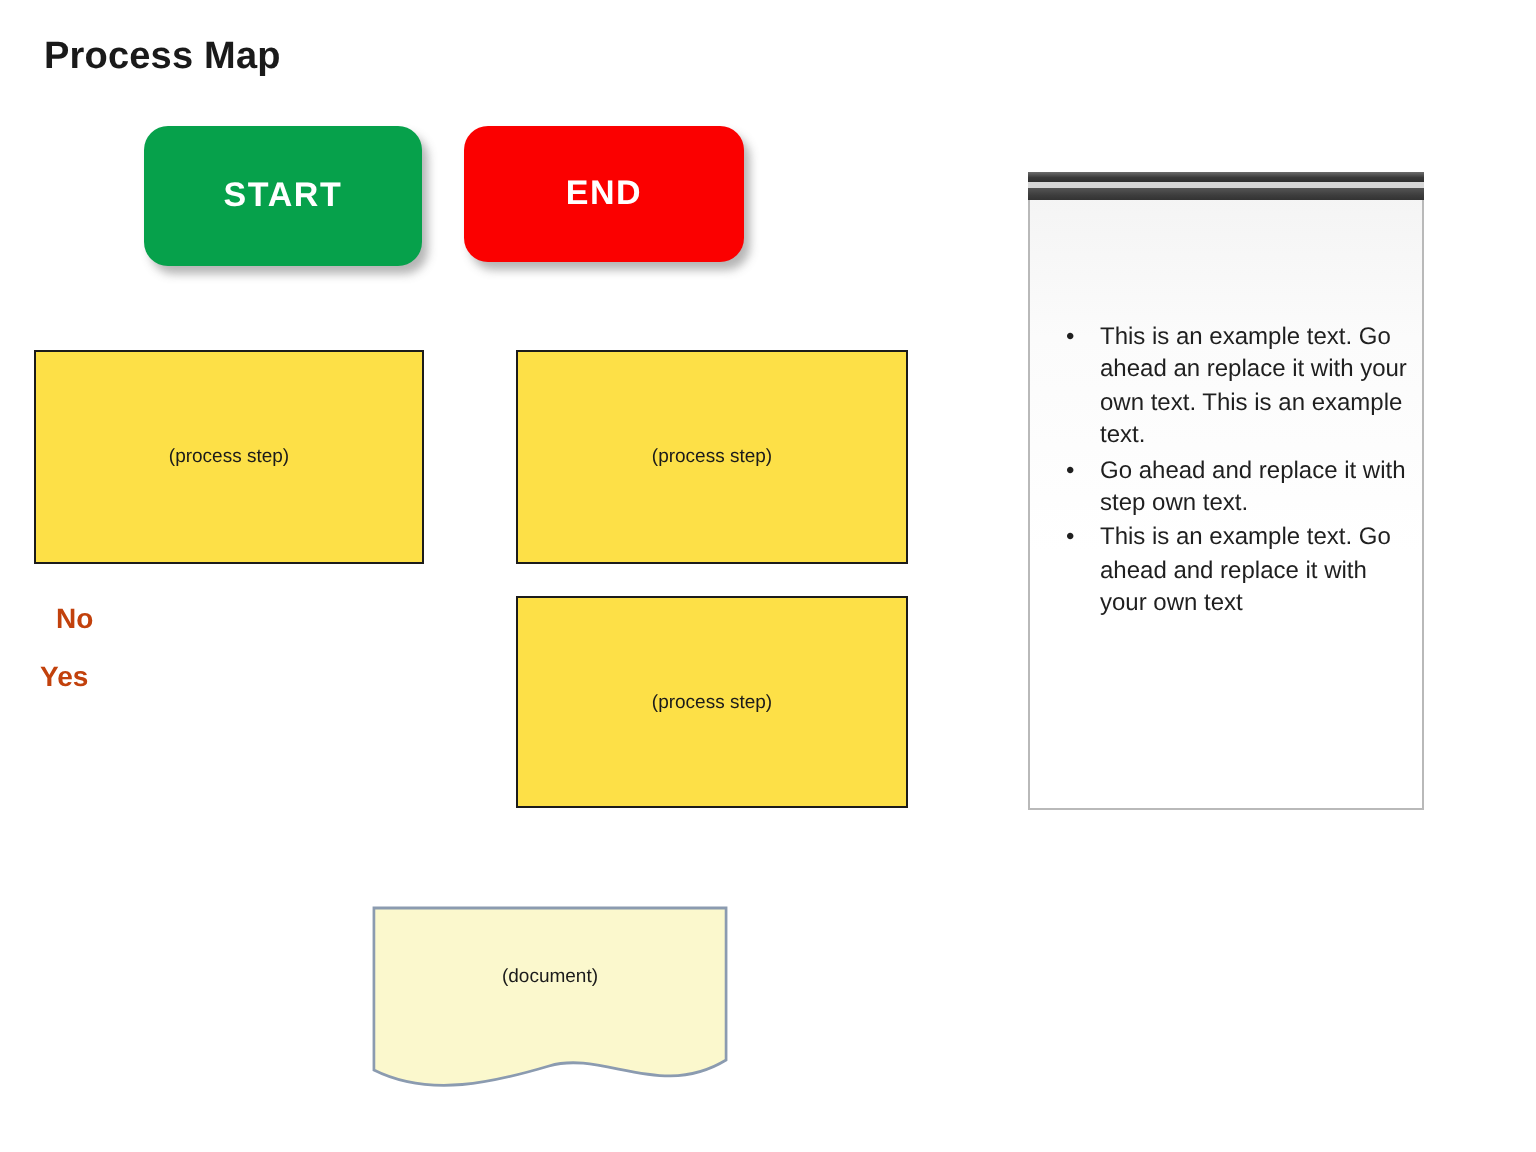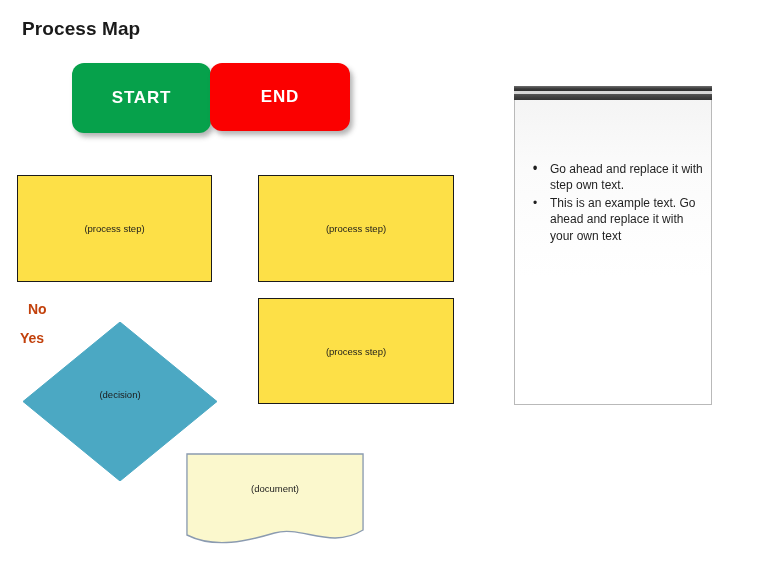--- a/index.html
+++ b/index.html
@@ -40,21 +40,21 @@
     letter-spacing: 0.8px;
     box-shadow: 3px 4px 5px rgba(90,90,90,0.45);
   }
   #btn-start {
     left: 72px;
     top: 63px;
     width: 139px;
     height: 70px;
   }
   #btn-end {
-    left: 210px;
+    left: 232px;
     top: 63px;
     width: 140px;
     height: 68px;
   }
 
   
   .process-step {
     position: absolute;
     background: #fde047;
     border: 1.5px solid #1b1b1b;
@@ -216,38 +216,33 @@
   </div>
 
   <div class="process-step" id="step-3">
     <span class="shape-label">(process step)</span>
   </div>
 
   <div class="branch-label" id="label-no">No</div>
 
   <div class="branch-label" id="label-yes">Yes</div>
 
-  <div id="decision">
-    <svg viewBox="0 0 194 159" preserveAspectRatio="none">
-      <polygon points="97,0 194,79.5 97,159 0,79.5" fill="#4ba8c3" stroke="#4ba8c3" stroke-width="1"></polygon>
-    </svg>
-    <span class="shape-label">(decision)</span>
-  </div>
 
   <div id="document-shape">
     <svg viewBox="0 0 185 97" preserveAspectRatio="none">
       <path d="M1,1 L184,1 L184,77 C150,97 120,72 92,80 C64,88 30,96 1,82 Z" fill="#fbf8cd" stroke="#8b9bb0" stroke-width="1.4"></path>
     </svg>
     <span class="shape-label">(document)</span>
   </div>
 
   <div id="notes-panel">
     <ul id="notes-list">
       <li>
         <span class="bullet-dot">•</span>
+        <span>This is an example text. Go ahead an replace it with your own text. This is an example text.</span>
       </li>
       <li>
         <span class="bullet-dot">•</span>
         <span> Go ahead and replace it with step own text.</span>
       </li>
       <li>
         <span class="bullet-dot">•</span>
         <span>This is an example text. Go ahead and replace it with your own text</span>
       </li>
     </ul>

